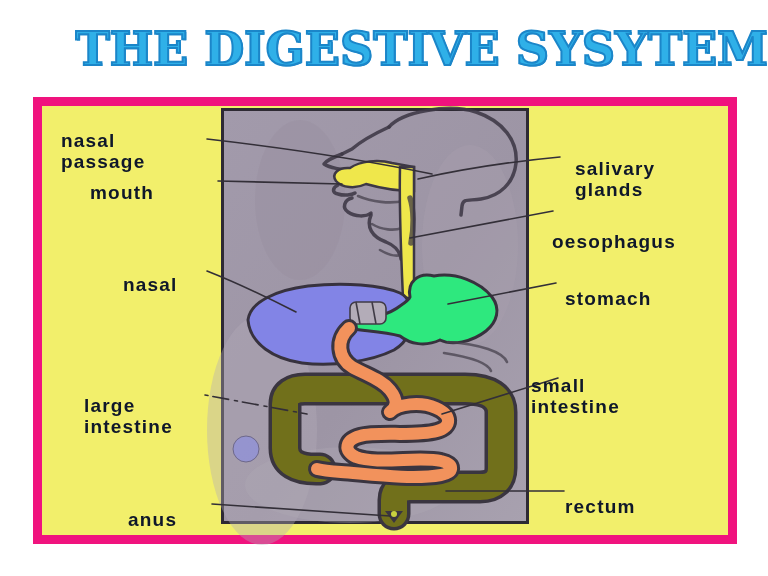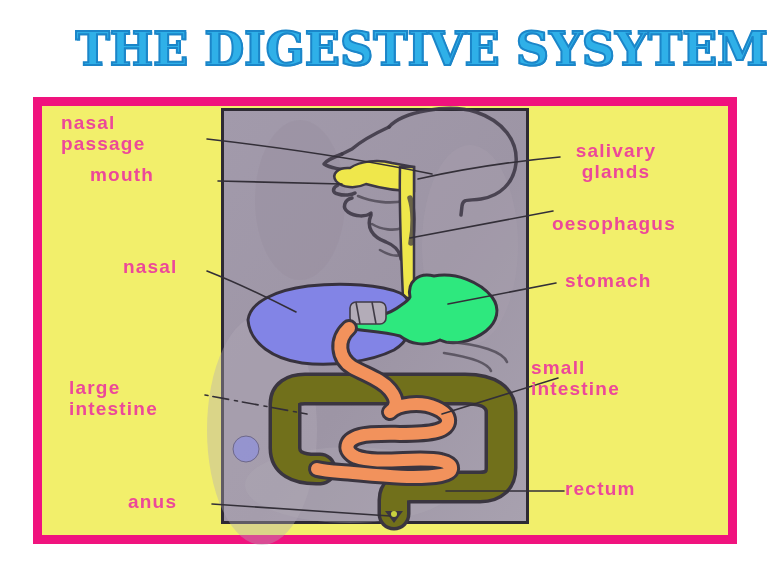--- a/index.html
+++ b/index.html
@@ -31,21 +31,22 @@
   .leader-dash{stroke-dasharray:3 5 16 6;}
   .organ-outline{stroke:#37323E;stroke-width:3;}
   .tube-outline{stroke:#3D3845;stroke-width:2.5;}
   .lbl{
     position:absolute;
     font-family:"Liberation Sans",sans-serif;
     font-weight:bold;
     font-size:19px;
     line-height:21px;
     letter-spacing:1.2px;
-    color:#ec4899;
+    color:#0f172a;
+    margin-top:18px;
   }
 </style>
 </head>
 <body>
 
 <h1 class="title">THE DIGESTIVE SYSYTEM</h1>
 
 <div class="frame"></div>
 
 <svg class="diagram-svg" viewBox="0 0 768 576" xmlns="http://www.w3.org/2000/svg">
@@ -117,19 +118,19 @@
     <path class="leader" d="M 553,211 L 410,238"></path>
     <path class="leader" d="M 556,283 L 448,304"></path>
     <path class="leader" d="M 558,378 L 442,414"></path>
     <path class="leader" d="M 564,491 L 446,491"></path>
   </g>
 </svg>
 
 <div class="lbl" style="left:61px;top:112px;width:115px;">nasal passage</div>
 <div class="lbl" style="left:90px;top:164px;width:120px;">mouth</div>
 <div class="lbl" style="left:123px;top:256px;width:120px;">nasal</div>
-<div class="lbl" style="left:69px;top:377px;width:115px;">large intestine</div>
+<div class="lbl" style="left:84px;top:377px;width:115px;">large intestine</div>
 <div class="lbl" style="left:128px;top:491px;width:120px;">anus</div>
-<div class="lbl" style="left:561px;top:140px;width:110px;text-align:center;">salivary glands</div>
+<div class="lbl" style="left:575px;top:140px;width:110px;">salivary glands</div>
 <div class="lbl" style="left:552px;top:213px;width:160px;">oesophagus</div>
 <div class="lbl" style="left:565px;top:270px;width:140px;">stomach</div>
 <div class="lbl" style="left:531px;top:357px;width:110px;">small intestine</div>
 <div class="lbl" style="left:565px;top:478px;width:120px;">rectum</div>
 
 </body></html>

